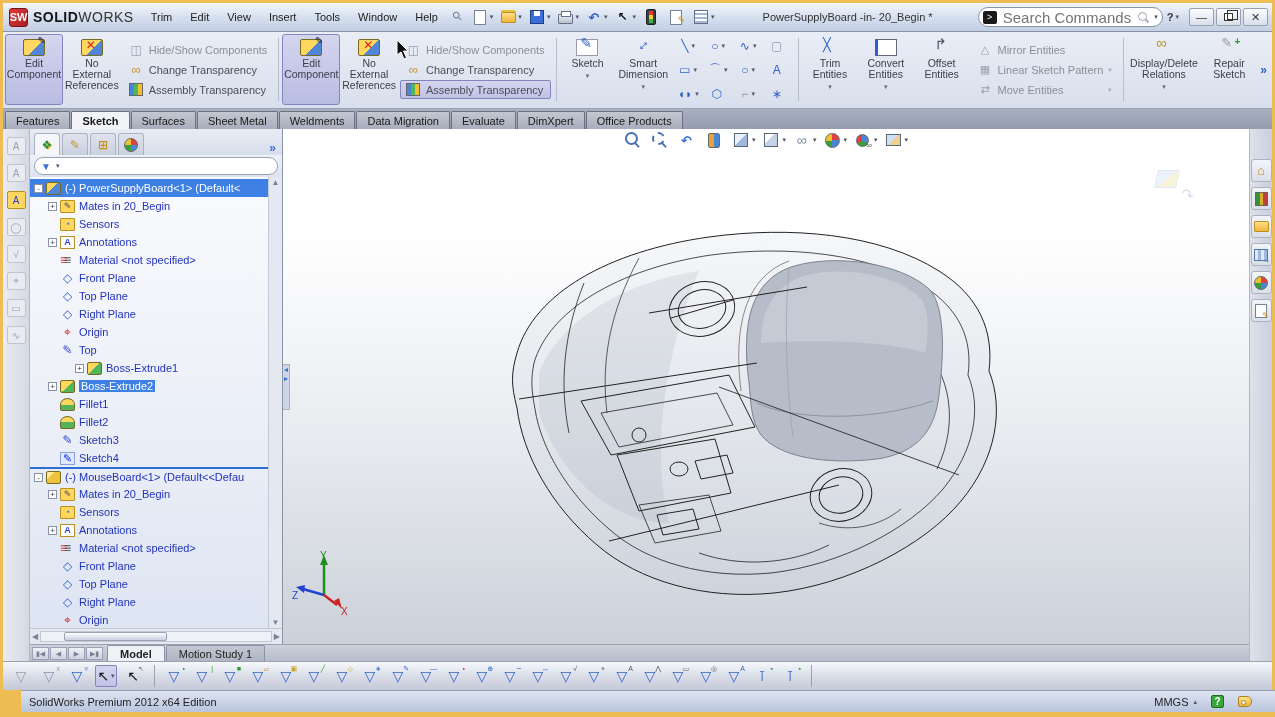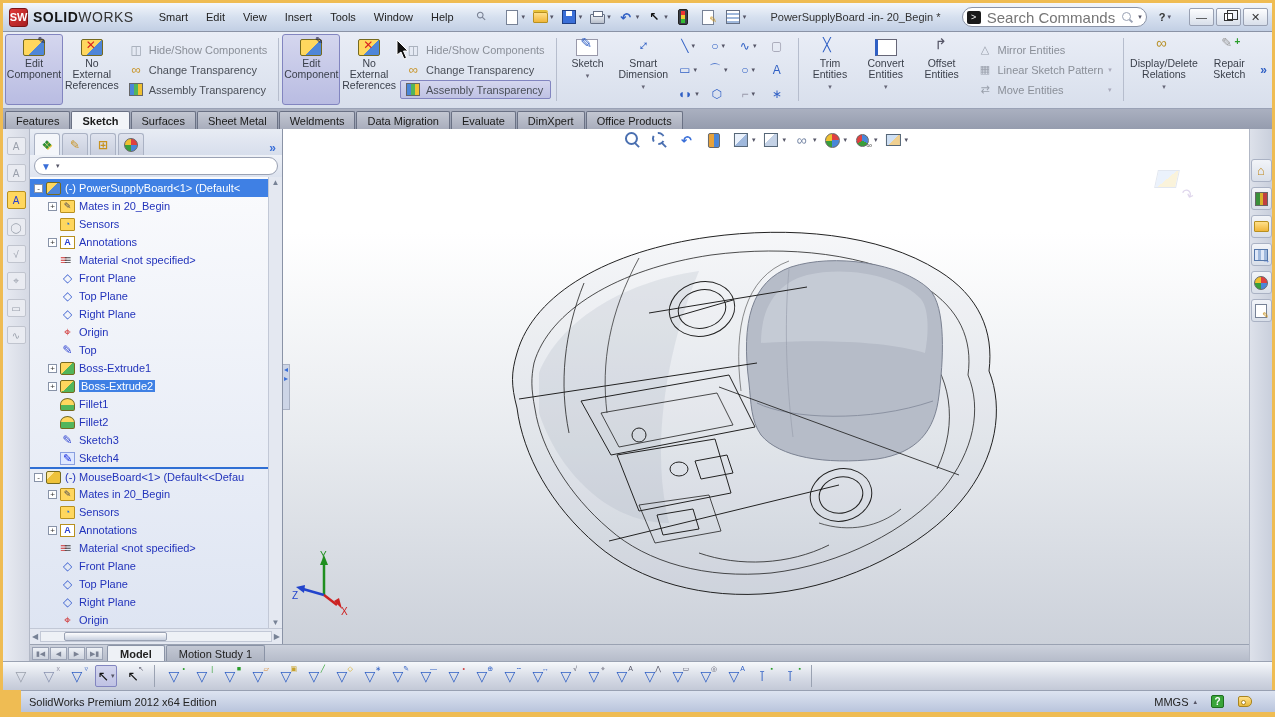--- a/index.html
+++ b/index.html
@@ -1,21 +1,21 @@
 <!DOCTYPE html>
 <html><head>
 <meta charset="utf-8">
 <style>
   html,body{margin:0;padding:0;background:#888;}
   *{box-sizing:border-box;}
   #app{position:relative;width:1275px;height:717px;background:#efbc53;font-family:"Liberation Sans","DejaVu Sans",sans-serif;font-size:11px;color:#222;overflow:hidden;user-select:none;}
   .abs{position:absolute;}
   .caret{font-size:7px;color:#556;margin-left:2px;}
   
-  #titlebar{left:3px;top:3px;width:1269px;height:29px;background:linear-gradient(#f4f7fc,#d6e0ef 50%,#c2cfe4);border-bottom:1px solid #8a93a6;display:flex;align-items:center;padding:0 4px;gap:8px;}
+  #titlebar{left:3px;top:3px;width:1269px;height:29px;background:linear-gradient(#f4f7fc,#d6e0ef 50%,#c2cfe4);border-bottom:1px solid #8a93a6;display:flex;align-items:center;padding:0 4px;gap:0;}
   #logo{display:flex;align-items:center;gap:5px;padding:0 8px 0 2px;}
   #logo .swbox{width:19px;height:19px;background:linear-gradient(135deg,#e03a38,#a81f22);border:1px solid #7a1517;border-radius:3px;color:#fff;font-weight:bold;font-size:11px;display:flex;align-items:center;justify-content:center;}
   #logo .brand{font-size:14px;letter-spacing:.5px;color:#151515;}
   #logo .brand b{font-weight:700;}
   #logo .brand span{font-weight:400;color:#333;}
   .menu-item{padding:3px 9px;color:#222;border-radius:2px;}
   .pin{width:10px;height:12px;position:relative;margin:0 6px;}
   .pin::before{content:"⚲";color:#7a8294;font-size:12px;position:absolute;top:-2px;left:0;transform:rotate(-45deg);}
   .qtool{display:flex;align-items:center;padding:2px 3px;border-radius:2px;}
   .qicon{display:inline-flex;width:16px;height:16px;align-items:center;justify-content:center;position:relative;}
@@ -200,21 +200,21 @@
 <body>
 
 <div id="app">
 
   <div id="titlebar" class="abs">
     <div id="logo">
       <span class="swbox">SW</span>
       <span class="brand"><b>SOLID</b><span>WORKS</span></span>
     </div>
     <div style="display:flex;">
-        <span class="menu-item"><span>Smart</span></span>
+        <span class="menu-item"><span>Trim</span></span>
         <span class="menu-item"><span>Edit</span></span>
         <span class="menu-item"><span>View</span></span>
         <span class="menu-item"><span>Insert</span></span>
         <span class="menu-item"><span>Tools</span></span>
         <span class="menu-item"><span>Window</span></span>
         <span class="menu-item"><span>Help</span></span>
       </div>
     <span class="pin"></span>
     <div style="display:flex;gap:1px;">
         <span class="qtool">
@@ -564,21 +564,21 @@
           <div class="trow" style="padding-left: 18px;">
     <span class="texp" data-exp=""></span>
     <span class="ticon" data-icon="origin"></span>
     <span class="tlabel">Origin</span>
   </div>
           <div class="trow" style="padding-left: 18px;">
     <span class="texp" data-exp=""></span>
     <span class="ticon" data-icon="sketch"></span>
     <span class="tlabel">Top</span>
   </div>
-          <div class="trow" style="padding-left: 18px;">
+          <div class="trow" style="padding-left: 18px; margin-left: 27px;">
     <span class="texp" data-exp="+"></span>
     <span class="ticon" data-icon="extrude"></span>
     <span class="tlabel">Boss-Extrude1</span>
   </div>
           <div class="trow sel2" style="padding-left: 18px;">
     <span class="texp" data-exp="+"></span>
     <span class="ticon" data-icon="extrude"></span>
     <span class="tlabel">Boss-Extrude2</span>
   </div>
           <div class="trow" style="padding-left: 18px;">

